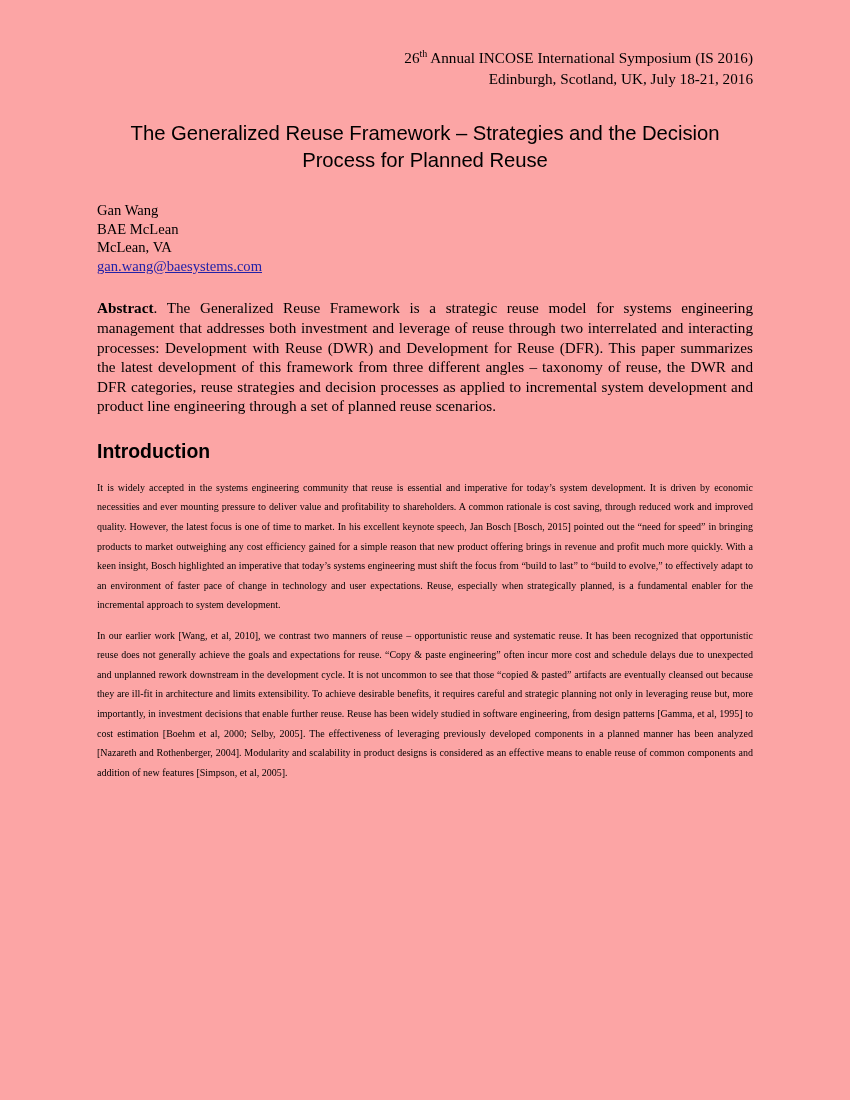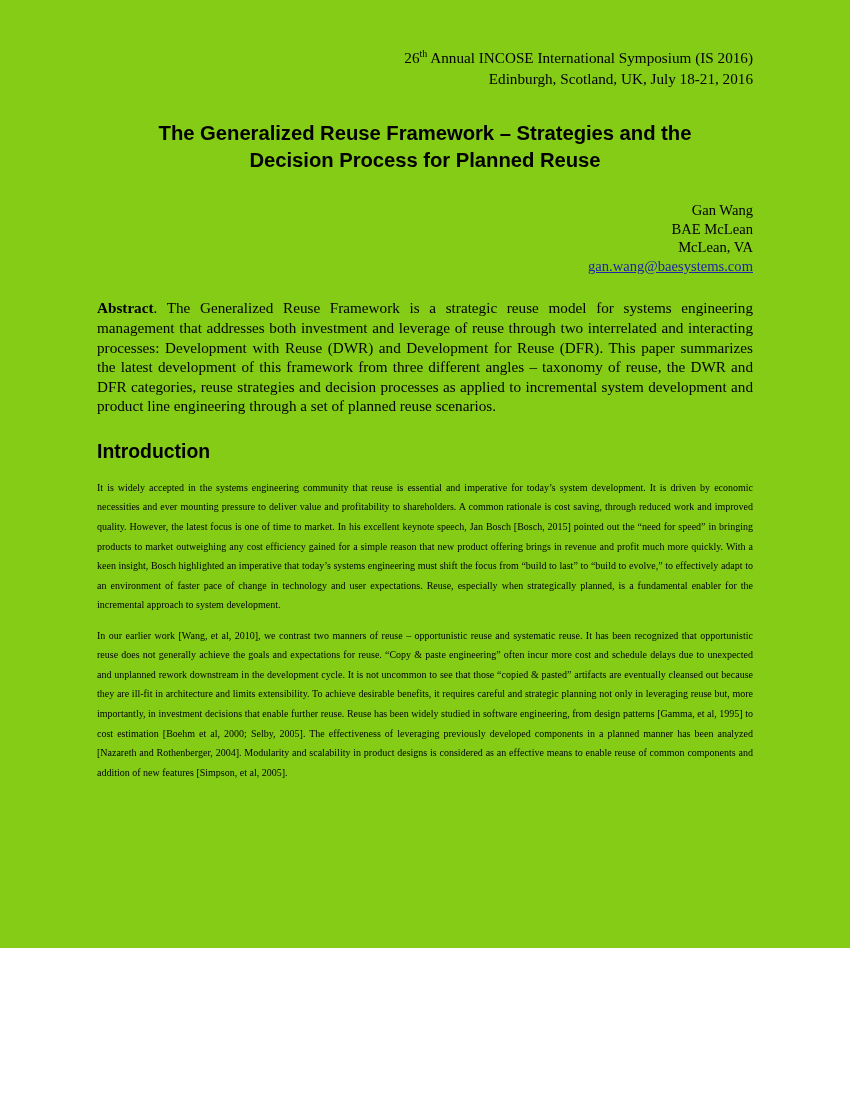--- a/index.html
+++ b/index.html
@@ -12,22 +12,22 @@
     height: 1100px;
     position: relative;
     font-family: "Liberation Serif", "DejaVu Serif", serif;
     color: #000000;
     overflow: hidden;
   }
   .page {
     position: absolute;
     left: 0; top: 0;
     width: 850px;
-    height: 948px;
-    background: #84cc16;
+    height: 1100px;
+    background: #fca5a5;
   }
   .content {
     position: absolute;
     left: 97px;
     top: 0;
     width: 656px;
   }
 
   
   .runhead {
@@ -43,31 +43,31 @@
     font-size: 0.66em;
     vertical-align: super;
     line-height: 0;
   }
 
   
   .doc-title {
     margin: 31px 0 0 0;
     text-align: center;
     font-family: "Liberation Sans", "DejaVu Sans", sans-serif;
-    font-weight: bold;
+    font-weight: normal;
     font-size: 20.3px;
     line-height: 27px;
     letter-spacing: -0.05px;
     padding: 0 22px;
   }
 
   
   .author-block {
     margin-top: 27px;
-    text-align: right;
+    text-align: left;
     font-family: "Liberation Serif", "DejaVu Serif", serif;
     font-size: 14.6px;
     line-height: 18.6px;
   }
   .author-block .ln { display: block; }
   .author-email {
     color: #2222a8;
     text-decoration: underline;
     cursor: pointer;
   }

